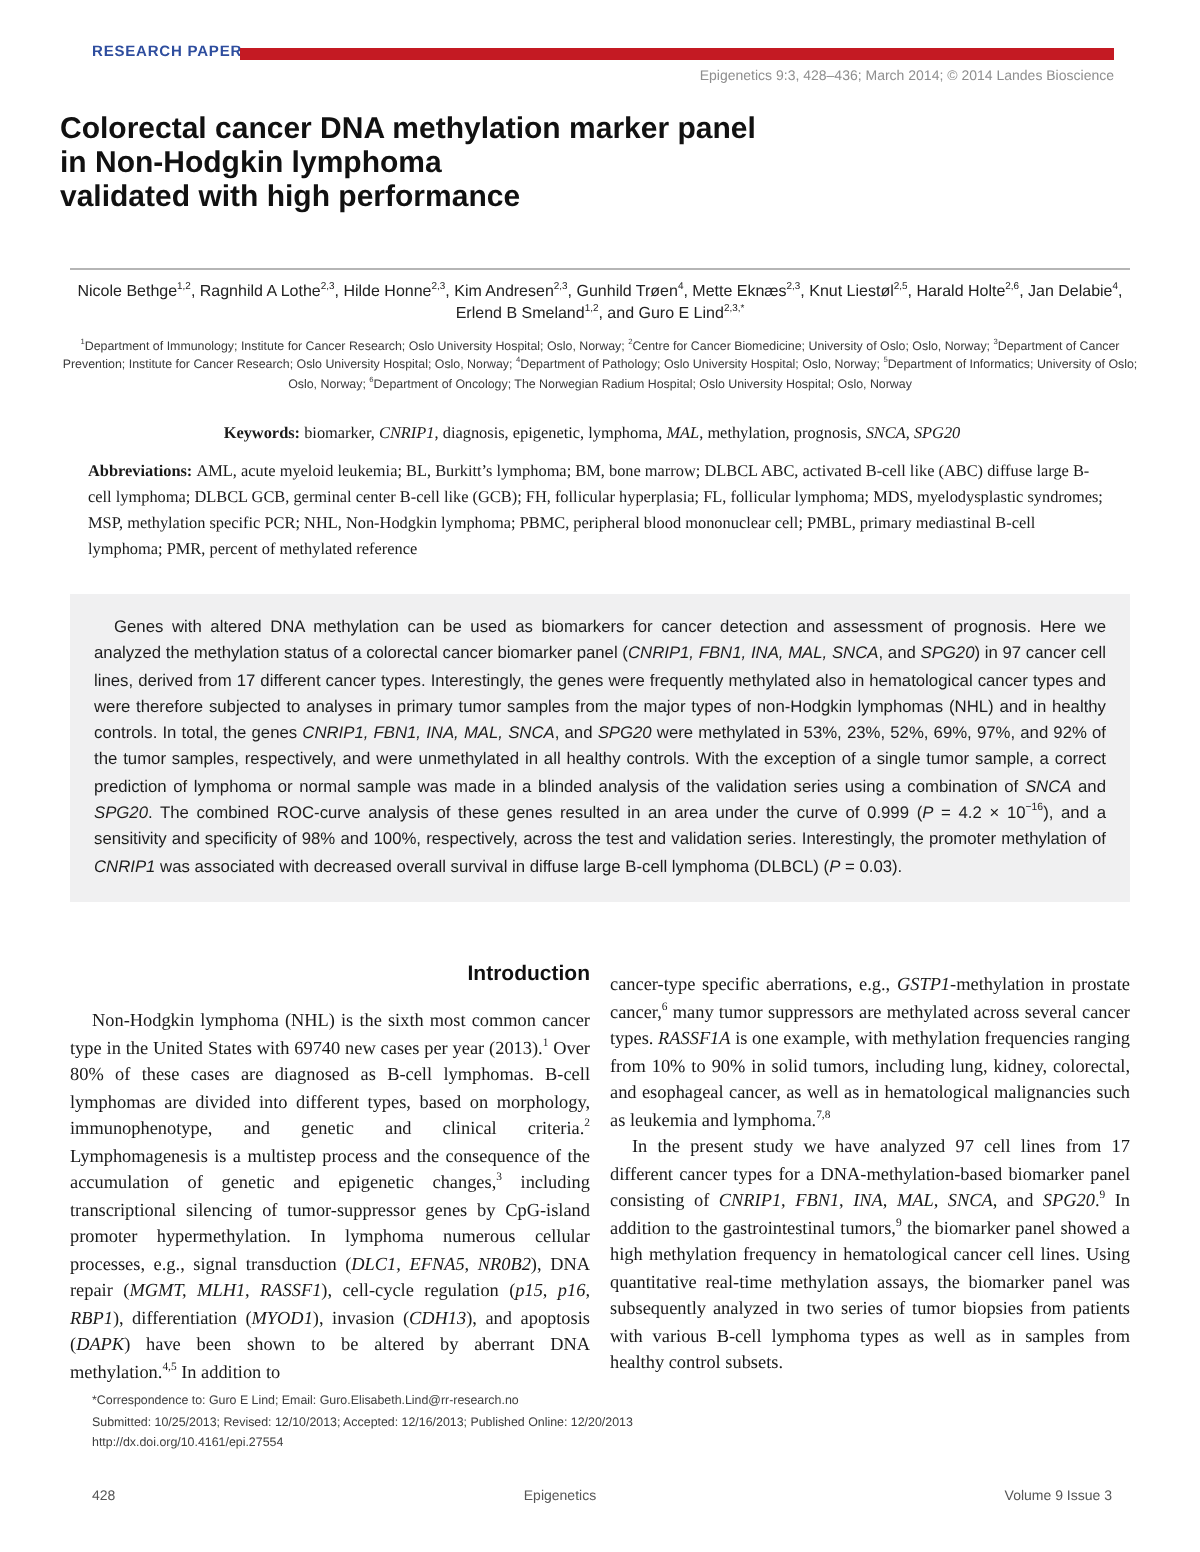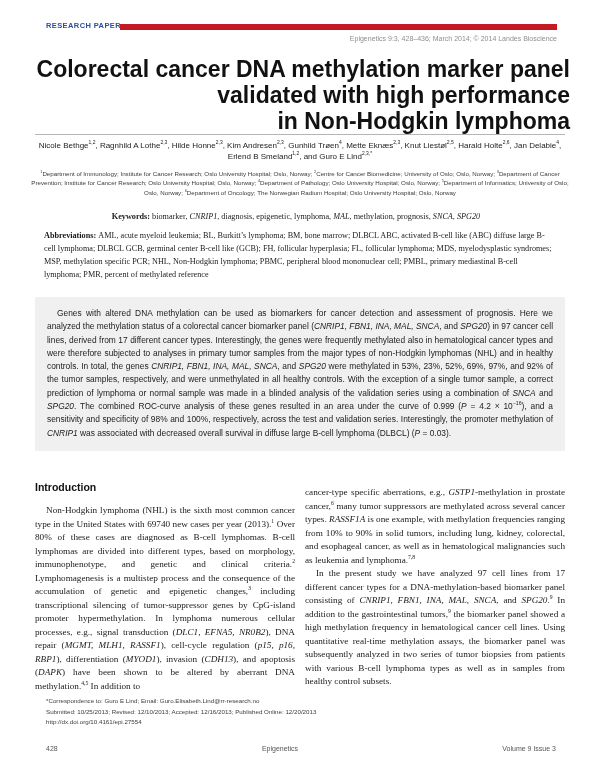--- a/index.html
+++ b/index.html
@@ -16,21 +16,21 @@
     position:absolute; top:24px; left:120px; right:43px; height:6px;
     background:var(--accent-red,#c41a23);
   }
   .citation {
     position:absolute; top:35px; right:43px;
     font-size:7px; color:#8e8e8e;
   }
 
   .title {
     position:absolute; top:56px; left:30px; right:30px;
-    text-align:right; font-size:23px; font-weight:bold; line-height:1.14; color:#111;
+    text-align:left; font-size:15px; font-weight:bold; line-height:1.14; color:#111;
   }
 
   .rule { position:absolute; top:134px; left:35px; right:35px; height:1px; background:#b5b5b5; }
 
   .authors {
     position:absolute; top:140px; left:28px; right:28px;
     text-align:center; font-size:8px; line-height:1.4; color:#222;
   }
   .affiliations {
     position:absolute; top:169px; left:24px; right:24px;
@@ -49,21 +49,21 @@
   .abstract {
     position:absolute; top:297px; left:35px; right:35px;
     background:var(--abstract-bg,#f0f0f1);
     padding:10px 12px 11px 12px;
     font-size:8.4px; line-height:1.58; text-align:justify; color:#1c1c1c;
   }
   .abstract p { text-indent:10px; }
 
   .section-heading {
     position:absolute; top:481px; left:35px; width:260px;
-    text-align:left; font-size:10.5px; font-weight:bold; color:#111;
+    text-align:right; font-size:10.5px; font-weight:bold; color:#111;
   }
 
   .col { font-family:"Liberation Serif", serif; font-size:9.2px; line-height:1.47; text-align:justify; color:#1a1a1a; }
   .col-left  { position:absolute; top:504px; left:35px;  width:260px; }
   .col-right { position:absolute; top:486px; left:305px; width:260px; }
   .indent { text-indent:11px; }
 
   .correspondence {
     position:absolute; top:696px; left:46px; right:46px;
     font-size:6.2px; line-height:1.7; color:#3c3c3c;
@@ -84,22 +84,22 @@
 <body>
 
 <div class="page">
 
   <div class="category">RESEARCH PAPER</div>
   <div class="red-bar"></div>
   <div class="citation">Epigenetics 9:3, 428–436; March 2014; © 2014 Landes Bioscience</div>
 
   <h1 class="title">
     <div>Colorectal cancer DNA methylation marker panel</div>
+    <div>in Non-Hodgkin lymphoma</div>
     <div>validated with high performance</div>
-    <div>in Non-Hodgkin lymphoma</div>
   </h1>
 
   <div class="rule"></div>
 
   <div class="authors">Nicole Bethge<sup class="rt-sup">1,2</sup>, Ragnhild A Lothe<sup class="rt-sup">2,3</sup>, Hilde Honne<sup class="rt-sup">2,3</sup>, Kim Andresen<sup class="rt-sup">2,3</sup>, Gunhild Trøen<sup class="rt-sup">4</sup>, Mette Eknæs<sup class="rt-sup">2,3</sup>, Knut Liestøl<sup class="rt-sup">2,5</sup>, Harald Holte<sup class="rt-sup">2,6</sup>, Jan Delabie<sup class="rt-sup">4</sup>, Erlend B Smeland<sup class="rt-sup">1,2</sup>, and Guro E Lind<sup class="rt-sup">2,3,*</sup></div>
 
   <div class="affiliations"><sup class="rt-sup">1</sup>Department of Immunology; Institute for Cancer Research; Oslo University Hospital; Oslo, Norway; <sup class="rt-sup">2</sup>Centre for Cancer Biomedicine; University of Oslo; Oslo, Norway; <sup class="rt-sup">3</sup>Department of Cancer Prevention; Institute for Cancer Research; Oslo University Hospital; Oslo, Norway; <sup class="rt-sup">4</sup>Department of Pathology; Oslo University Hospital; Oslo, Norway; <sup class="rt-sup">5</sup>Department of Informatics; University of Oslo; Oslo, Norway; <sup class="rt-sup">6</sup>Department of Oncology; The Norwegian Radium Hospital; Oslo University Hospital; Oslo, Norway</div>
 
   <div class="keywords"><span class="rt-b">Keywords: </span>biomarker, <span class="rt-i">CNRIP1</span>, diagnosis, epigenetic, lymphoma, <span class="rt-i">MAL</span>, methylation, prognosis, <span class="rt-i">SNCA</span>, <span class="rt-i">SPG20</span></div>
 

